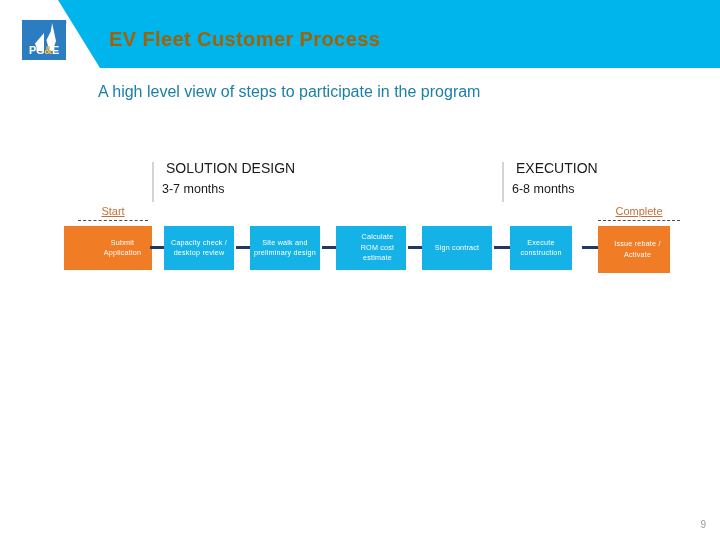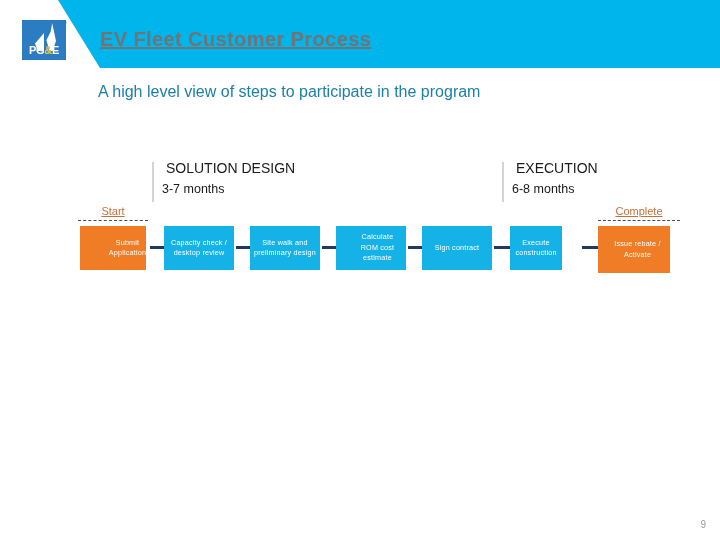--- a/index.html
+++ b/index.html
@@ -28,28 +28,27 @@
   }
   .header-notch {
     position: absolute;
     left: 44px; top: 0;
     width: 56px; height: 68px;
     background: #ffffff;
     clip-path: polygon(0 0, 14px 0, 56px 68px, 34px 68px);
   }
   .title {
     position: absolute;
-    left: 100px;
+    left: 109px;
     top: 28px;
     font-size: 20px;
     font-weight: bold;
-    color: #737373;
+    color: #a16207;
     letter-spacing: 0.4px;
     white-space: nowrap;
-    text-decoration: underline;
   }
 
   
   .logo {
     position: absolute;
     left: 22px;
     top: 20px;
     width: 44px;
     height: 44px;
   }
@@ -243,21 +242,21 @@
   <div class="endcap-dash"></div>
 </div>
 
 <div class="endcap" style="left:598px; top:205px; width:82px; height:18px;">
   <div class="endcap-label">Complete</div>
   <div class="endcap-dash"></div>
 </div>
 
 <div>
 
-  <div class="flowbox orange" style="left:80px; top:226px; width:66px; height:44px;padding-left:32px;">Submit Application</div>
+  <div class="flowbox orange" style="left:64px; top:226px; width:88px; height:44px;padding-left:32px;">Submit Application</div>
   <div class="arrow" style="left:150px; top:243px; width:22px;">
     <div class="arrow-line" style="width:16px;"></div>
     <div class="arrow-head" style="left:16px;"></div>
   </div>
 
   <div class="flowbox cyan" style="left:164px; top:226px; width:70px; height:44px;">Capacity check / desktop review</div>
   <div class="arrow" style="left:236px; top:243px; width:22px;">
     <div class="arrow-line" style="width:16px;"></div>
     <div class="arrow-head" style="left:16px;"></div>
   </div>
@@ -273,21 +272,21 @@
     <div class="arrow-line" style="width:16px;"></div>
     <div class="arrow-head" style="left:16px;"></div>
   </div>
 
   <div class="flowbox cyan" style="left:422px; top:226px; width:70px; height:44px;">Sign contract</div>
   <div class="arrow" style="left:494px; top:243px; width:22px;">
     <div class="arrow-line" style="width:16px;"></div>
     <div class="arrow-head" style="left:16px;"></div>
   </div>
 
-  <div class="flowbox cyan" style="left:510px; top:226px; width:52px; height:44px;">Execute construction</div>
+  <div class="flowbox cyan" style="left:510px; top:226px; width:62px; height:44px;">Execute construction</div>
   <div class="arrow" style="left:582px; top:243px; width:22px;">
     <div class="arrow-line" style="width:16px;"></div>
     <div class="arrow-head" style="left:16px;"></div>
   </div>
 
   <div class="flowbox orange" style="left:598px; top:226px; width:72px; height:47px;padding-left:10px;">Issue rebate / Activate</div>
 </div>
 
 <div class="pagenum">9</div>
 

